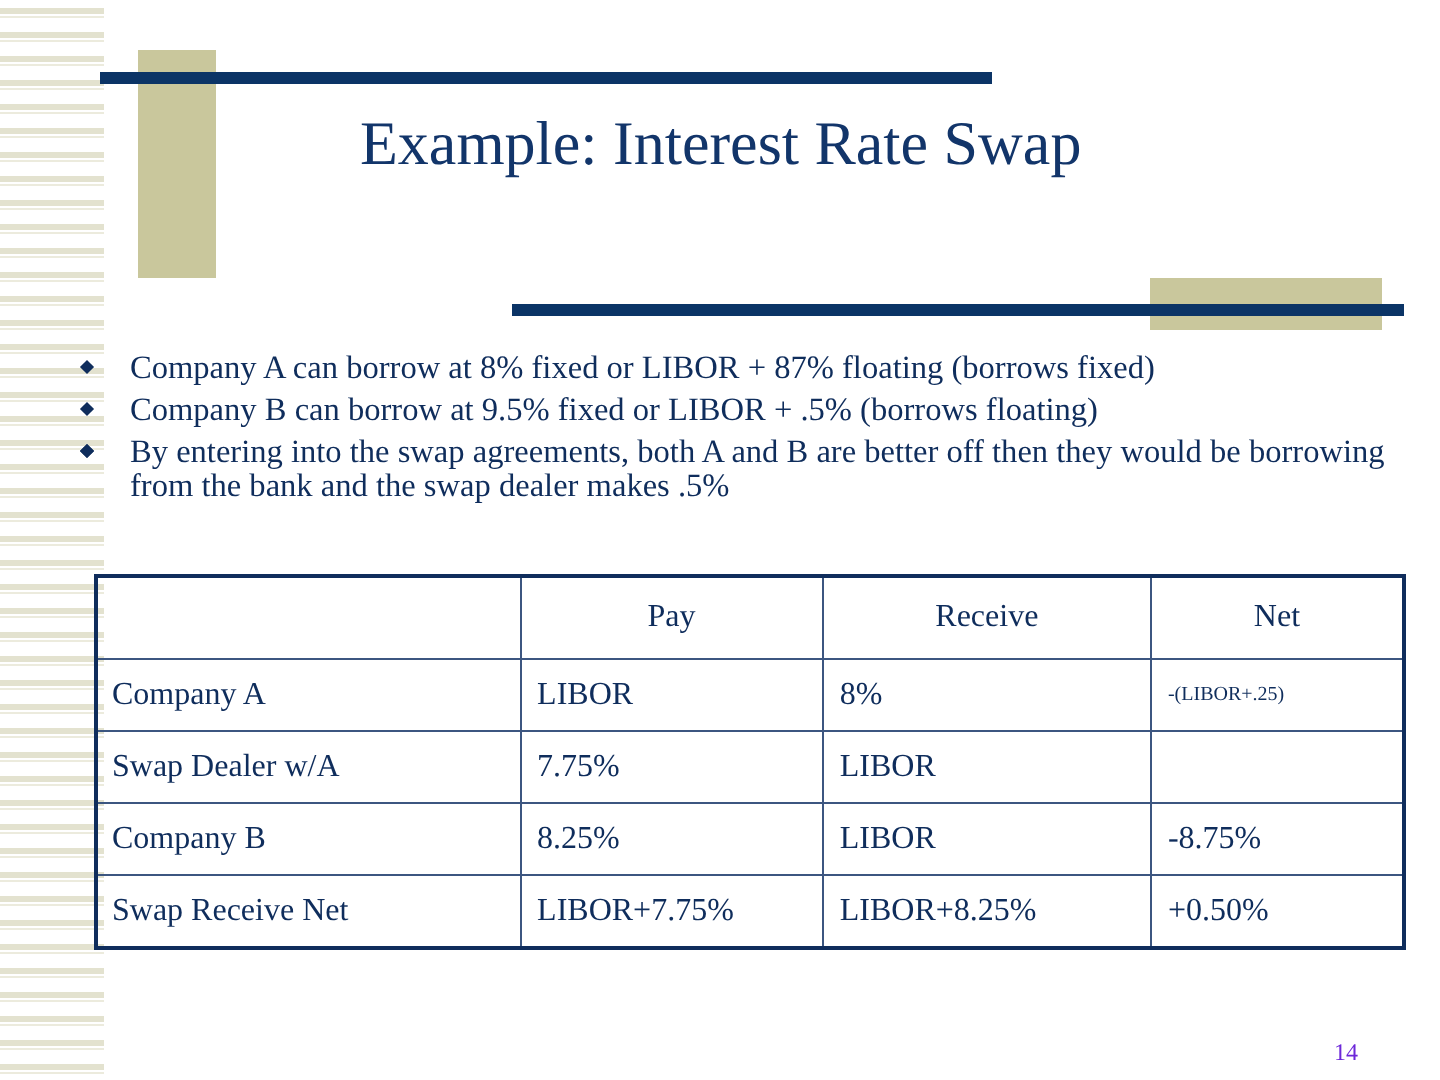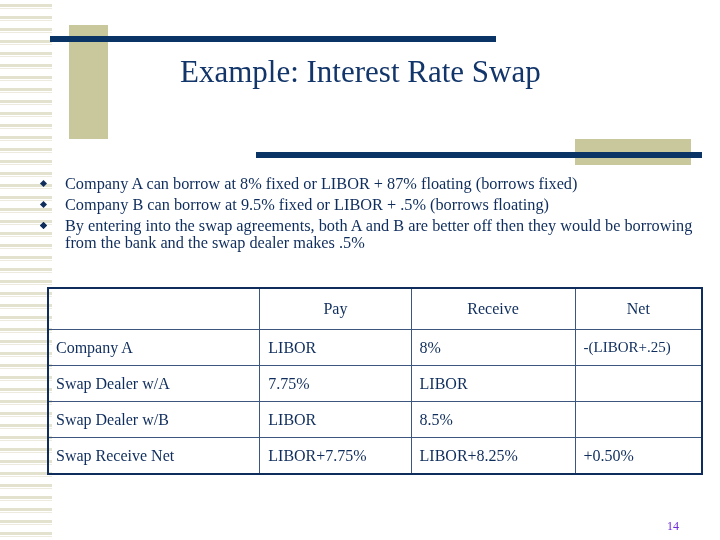--- a/index.html
+++ b/index.html
@@ -60,21 +60,21 @@
       border: 2.5px solid #0f2d5c;
       font-size: 16px; color: #0f2d5c; padding-left: 39px;
     }
     table.swap td, table.swap th {
       border: 1px solid #3c5680; font-weight: normal;
       padding: 0 8px; height: 35px;
     }
     table.swap th { height: 40px; text-align: center; }
     table.swap td { text-align: left; }
     table.swap td.label { text-align: left; padding-left: 7px; }
-    table.swap td.small { font-size: 15px; }
+    table.swap td.small { font-size: 10px; }
     .col1 { width: 197px; } .col2 { width: 135px; } .col3 { width: 148px; } .col4 { width: 110px; }
     .page-num {
       position: absolute; left: 667px; top: 519px;
       font-size: 12px; color: #6d28d9;
     }
   </style>
 </head>
 <body>
 
 <div class="stripes"></div>
@@ -117,24 +117,24 @@
     <td>8%</td>
     <td class="small">-(LIBOR+.25)</td>
   </tr>
   <tr>
     <td class="label">Swap Dealer w/A</td>
     <td>7.75%</td>
     <td>LIBOR</td>
     <td></td>
   </tr>
   <tr>
-    <td class="label">Swap Dealer w/B</td>
+    <td class="label">Company B</td>
+    <td>8.25%</td>
     <td>LIBOR</td>
-    <td>8.5%</td>
-    <td></td>
+    <td>-8.75%</td>
   </tr>
   <tr>
     <td class="label">Swap Receive Net</td>
     <td>LIBOR+7.75%</td>
     <td>LIBOR+8.25%</td>
     <td>+0.50%</td>
   </tr>
 </tbody>
   </table>
 

